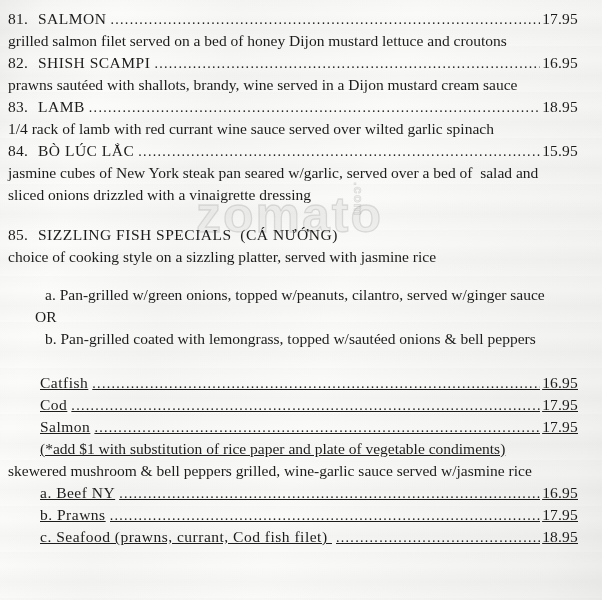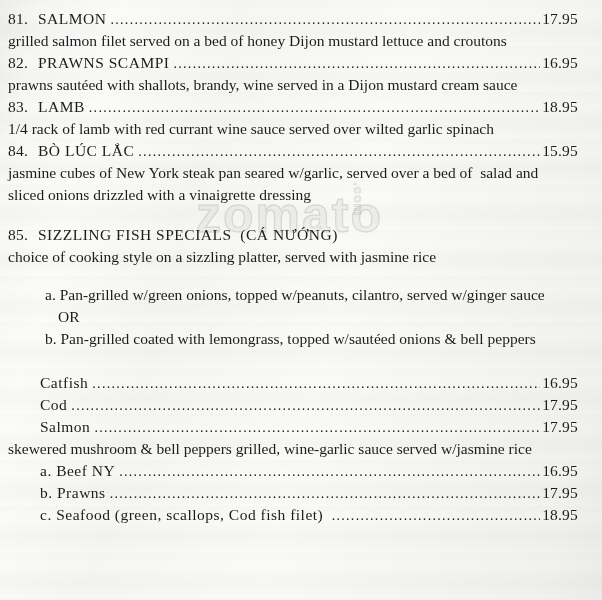--- a/index.html
+++ b/index.html
@@ -62,22 +62,22 @@
   .num {
     flex: 0 0 30px;
     letter-spacing: 0.3px;
   }
   .nm {
     letter-spacing: 0.5px;
     white-space: pre;
   }
   .desc { }
   .opt  { margin-left: 37px; }
-  .orln { margin-left: 50px; }
-  .sub  { margin-left: 32px; }
+  .orln { margin-left: 27px; }
+  .sub  { margin-left: 32px; text-decoration: underline; }
   .leader {
     flex: 1 1 auto;
     overflow: hidden;
     white-space: nowrap;
     margin: 0 2px 0 4px;
     min-width: 10px;
   }
   .leader::after {
     content: "....................................................................................................................................................................................................................";
     font-size: 14px;
@@ -101,21 +101,21 @@
     <div class="line">
       <span class="num">81.</span>
       <span class="nm">SALMON</span>
       <span class="leader"></span>
       <span class="price">17.95</span>
     </div>
     <div class="line desc">grilled salmon filet served on a bed of honey Dijon mustard lettuce and croutons</div>
 
     <div class="line">
       <span class="num">82.</span>
-      <span class="nm">PRAWNS SCAMPI</span>
+      <span class="nm">SHISH SCAMPI</span>
       <span class="leader"></span>
       <span class="price">16.95</span>
     </div>
     <div class="line desc">prawns sautéed with shallots, brandy, wine served in a Dijon mustard cream sauce</div>
 
     <div class="line">
       <span class="num">83.</span>
       <span class="nm">LAMB</span>
       <span class="leader"></span>
       <span class="price">18.95</span>
@@ -149,33 +149,34 @@
     <div class="line sub">
       <span class="nm">Cod</span>
       <span class="leader"></span>
       <span class="price">17.95</span>
     </div>
     <div class="line sub">
       <span class="nm">Salmon</span>
       <span class="leader"></span>
       <span class="price">17.95</span>
     </div>
+    <div class="line sub">(*add $1 with substitution of rice paper and plate of vegetable condiments)</div>
 
     <div class="line desc">skewered mushroom &amp; bell peppers grilled, wine-garlic sauce served w/jasmine rice</div>
 
     <div class="line sub">
       <span class="nm">a. Beef NY</span>
       <span class="leader"></span>
       <span class="price">16.95</span>
     </div>
     <div class="line sub">
       <span class="nm">b. Prawns</span>
       <span class="leader"></span>
       <span class="price">17.95</span>
     </div>
     <div class="line sub">
-      <span class="nm">c. Seafood (green, scallops, Cod fish filet) </span>
+      <span class="nm">c. Seafood (prawns, currant, Cod fish filet) </span>
       <span class="leader"></span>
       <span class="price">18.95</span>
     </div>
 
   </div>
 </div>
 
 </body></html>

